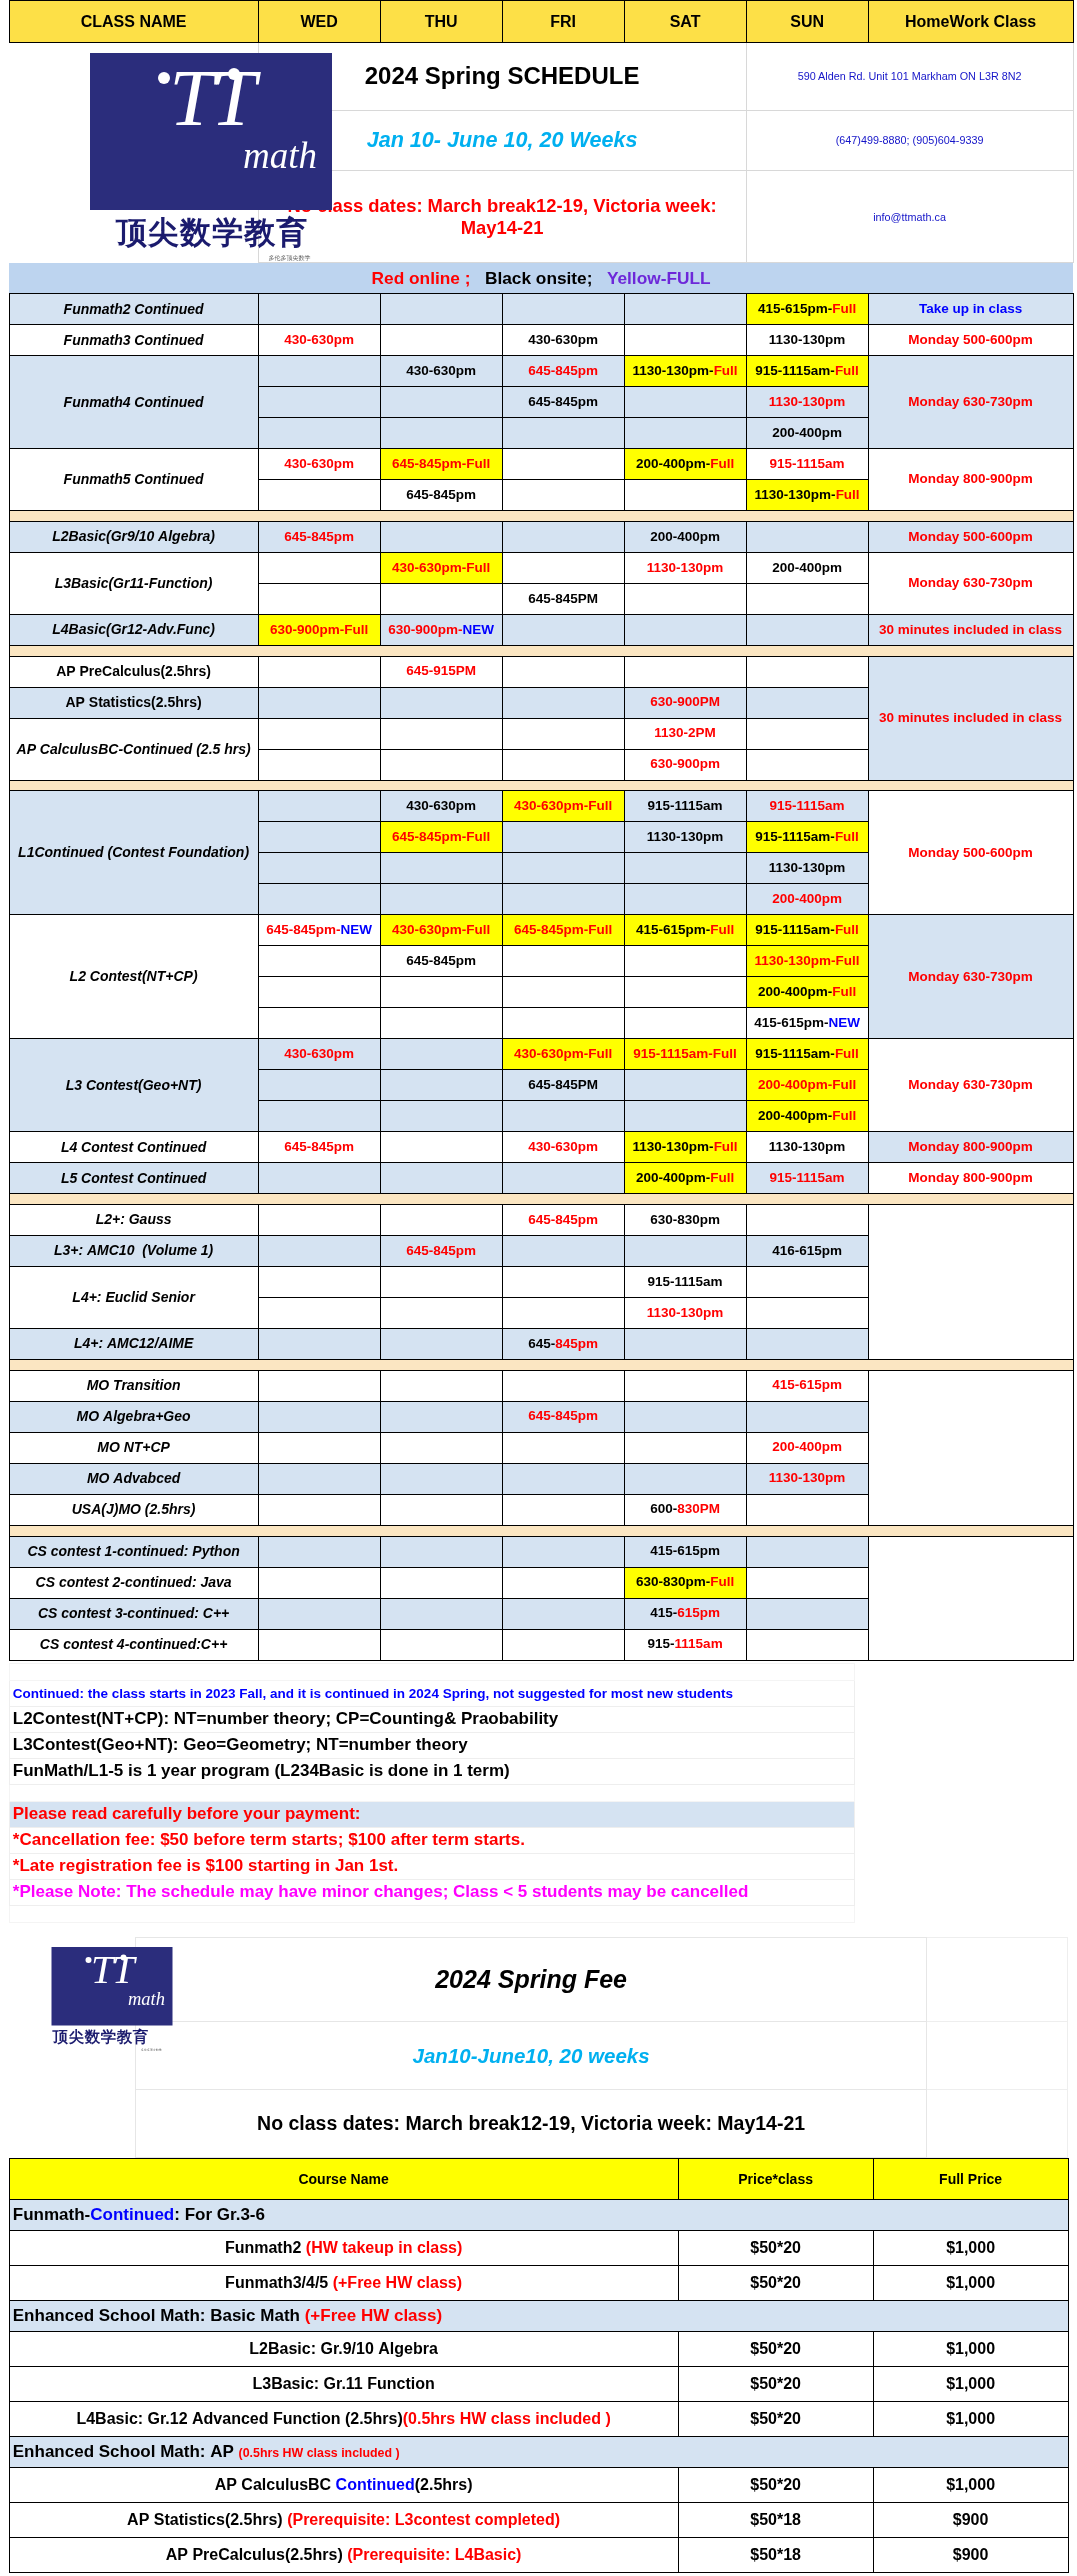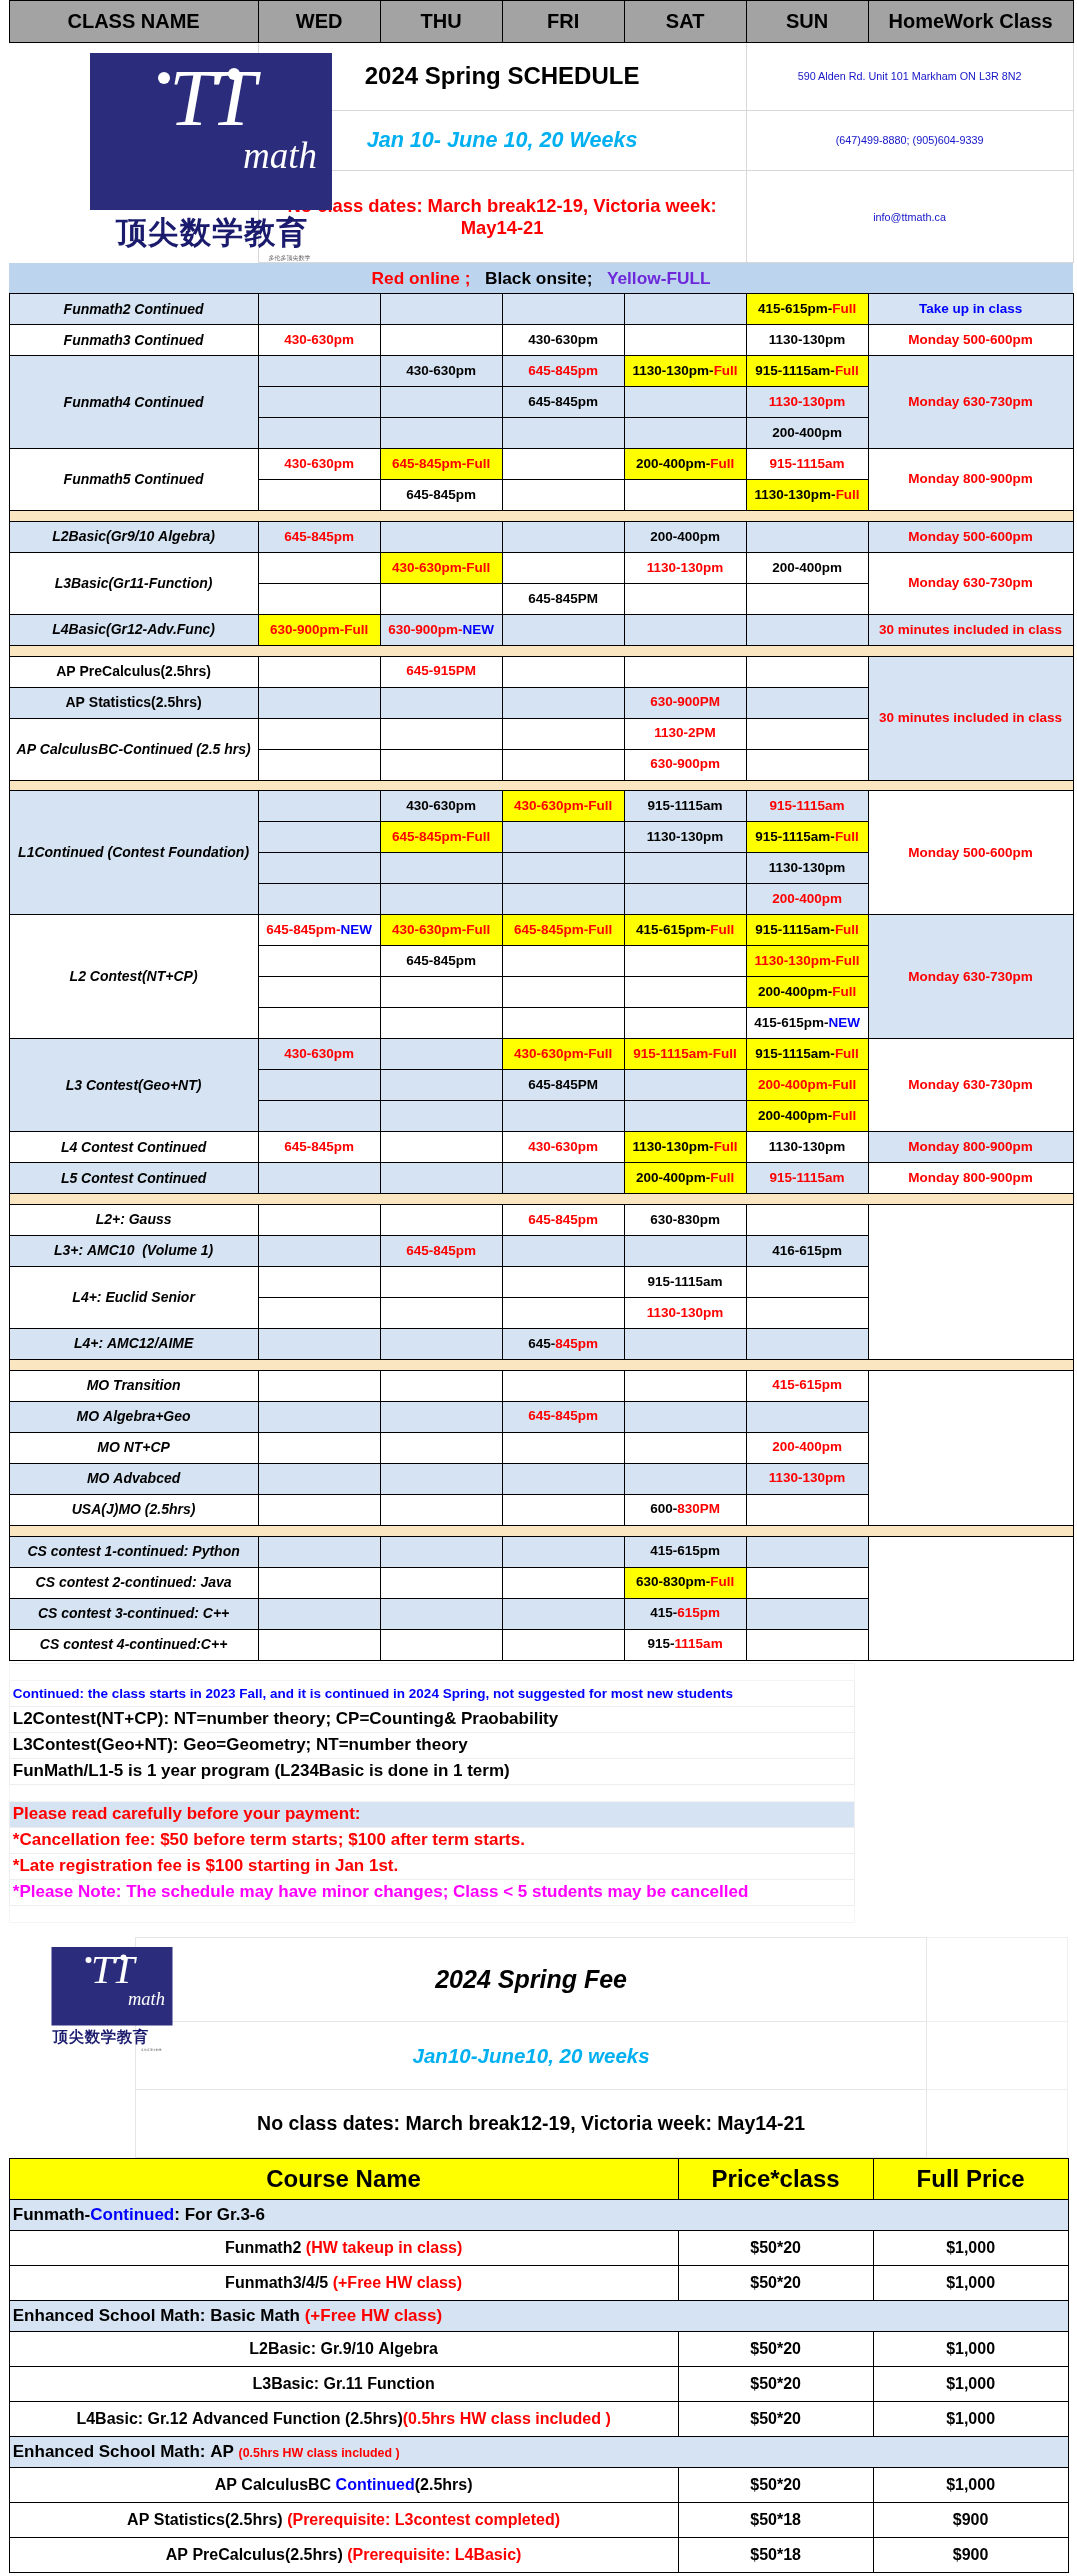--- a/index.html
+++ b/index.html
@@ -49,21 +49,21 @@
   .title-red{font-size:18.4px;font-weight:bold;color:#ff0000;padding:3.2px 0;}
   .contact{border:0.5px solid #d8d8d8 !important;color:#1414c8;font-size:10.8px;line-height:1.5;}
   .legend-row td{background:#bdd4ef;border:none !important;height:30px;}
   .legend{font-size:17.3px;font-weight:bold;}
   .legend .r{color:#ff0000;margin-top:25px;}
   .legend .b{color:#000;}
   .legend .y{color:#6d28d9;}
 
   
   .sched thead td{
-    background:#a3a3a3;font-weight:bold;font-size:20px;height:41px;border:1.1px solid #000;
+    background:#fde047;font-weight:bold;font-size:16px;height:41px;border:1.1px solid #000;
   }
   .c-name{width:249px;}
   .c-day{width:122px;}
   .c-hw{width:205px;}
 
   .cell{font-size:13.5px;font-weight:bold;height:30px;line-height:1.1;}
   .nm{font-size:14px;font-weight:bold;font-style:italic;}
   .nm-up{font-style:normal;}
   .blue{background:#d5e3f2;}
   .white{background:#ffffff;}
@@ -86,21 +86,21 @@
 
   
   .feehdr{width:1059px;margin-left:8.6px;margin-top:14px;}
   .feehdr td{border:0.5px solid #e6e6e6;}
   .fee-title{font-size:25px;font-weight:bold;font-style:italic;text-align:center;}
   .fee-sub{font-size:20.5px;font-weight:bold;font-style:italic;color:#00b0f0;text-align:center;}
   .fee-sub2{font-size:19.5px;font-weight:bold;text-align:center;}
 
   .fee{width:1059px;margin-left:8.6px;}
   .fee td{border:1.1px solid #000;text-align:center;}
-  .fee-head td{background:#ffff00;font-weight:bold;font-size:24px;height:40px;}
+  .fee-head td{background:#ffff00;font-weight:bold;font-size:14px;height:40px;}
   .f-name{width:669px;}
   .f-price{width:195px;}
   .f-full{width:195px;}
   .fee .row td{font-size:16px;font-weight:bold;height:34px;}
   .fee .grp td{background:#d5e3f2;text-align:left;padding-left:3.2px;font-size:17px;font-weight:bold;height:30px;}
   .smaller{font-size:12.4px;}
 </style>
 </head>
 <body>
 

